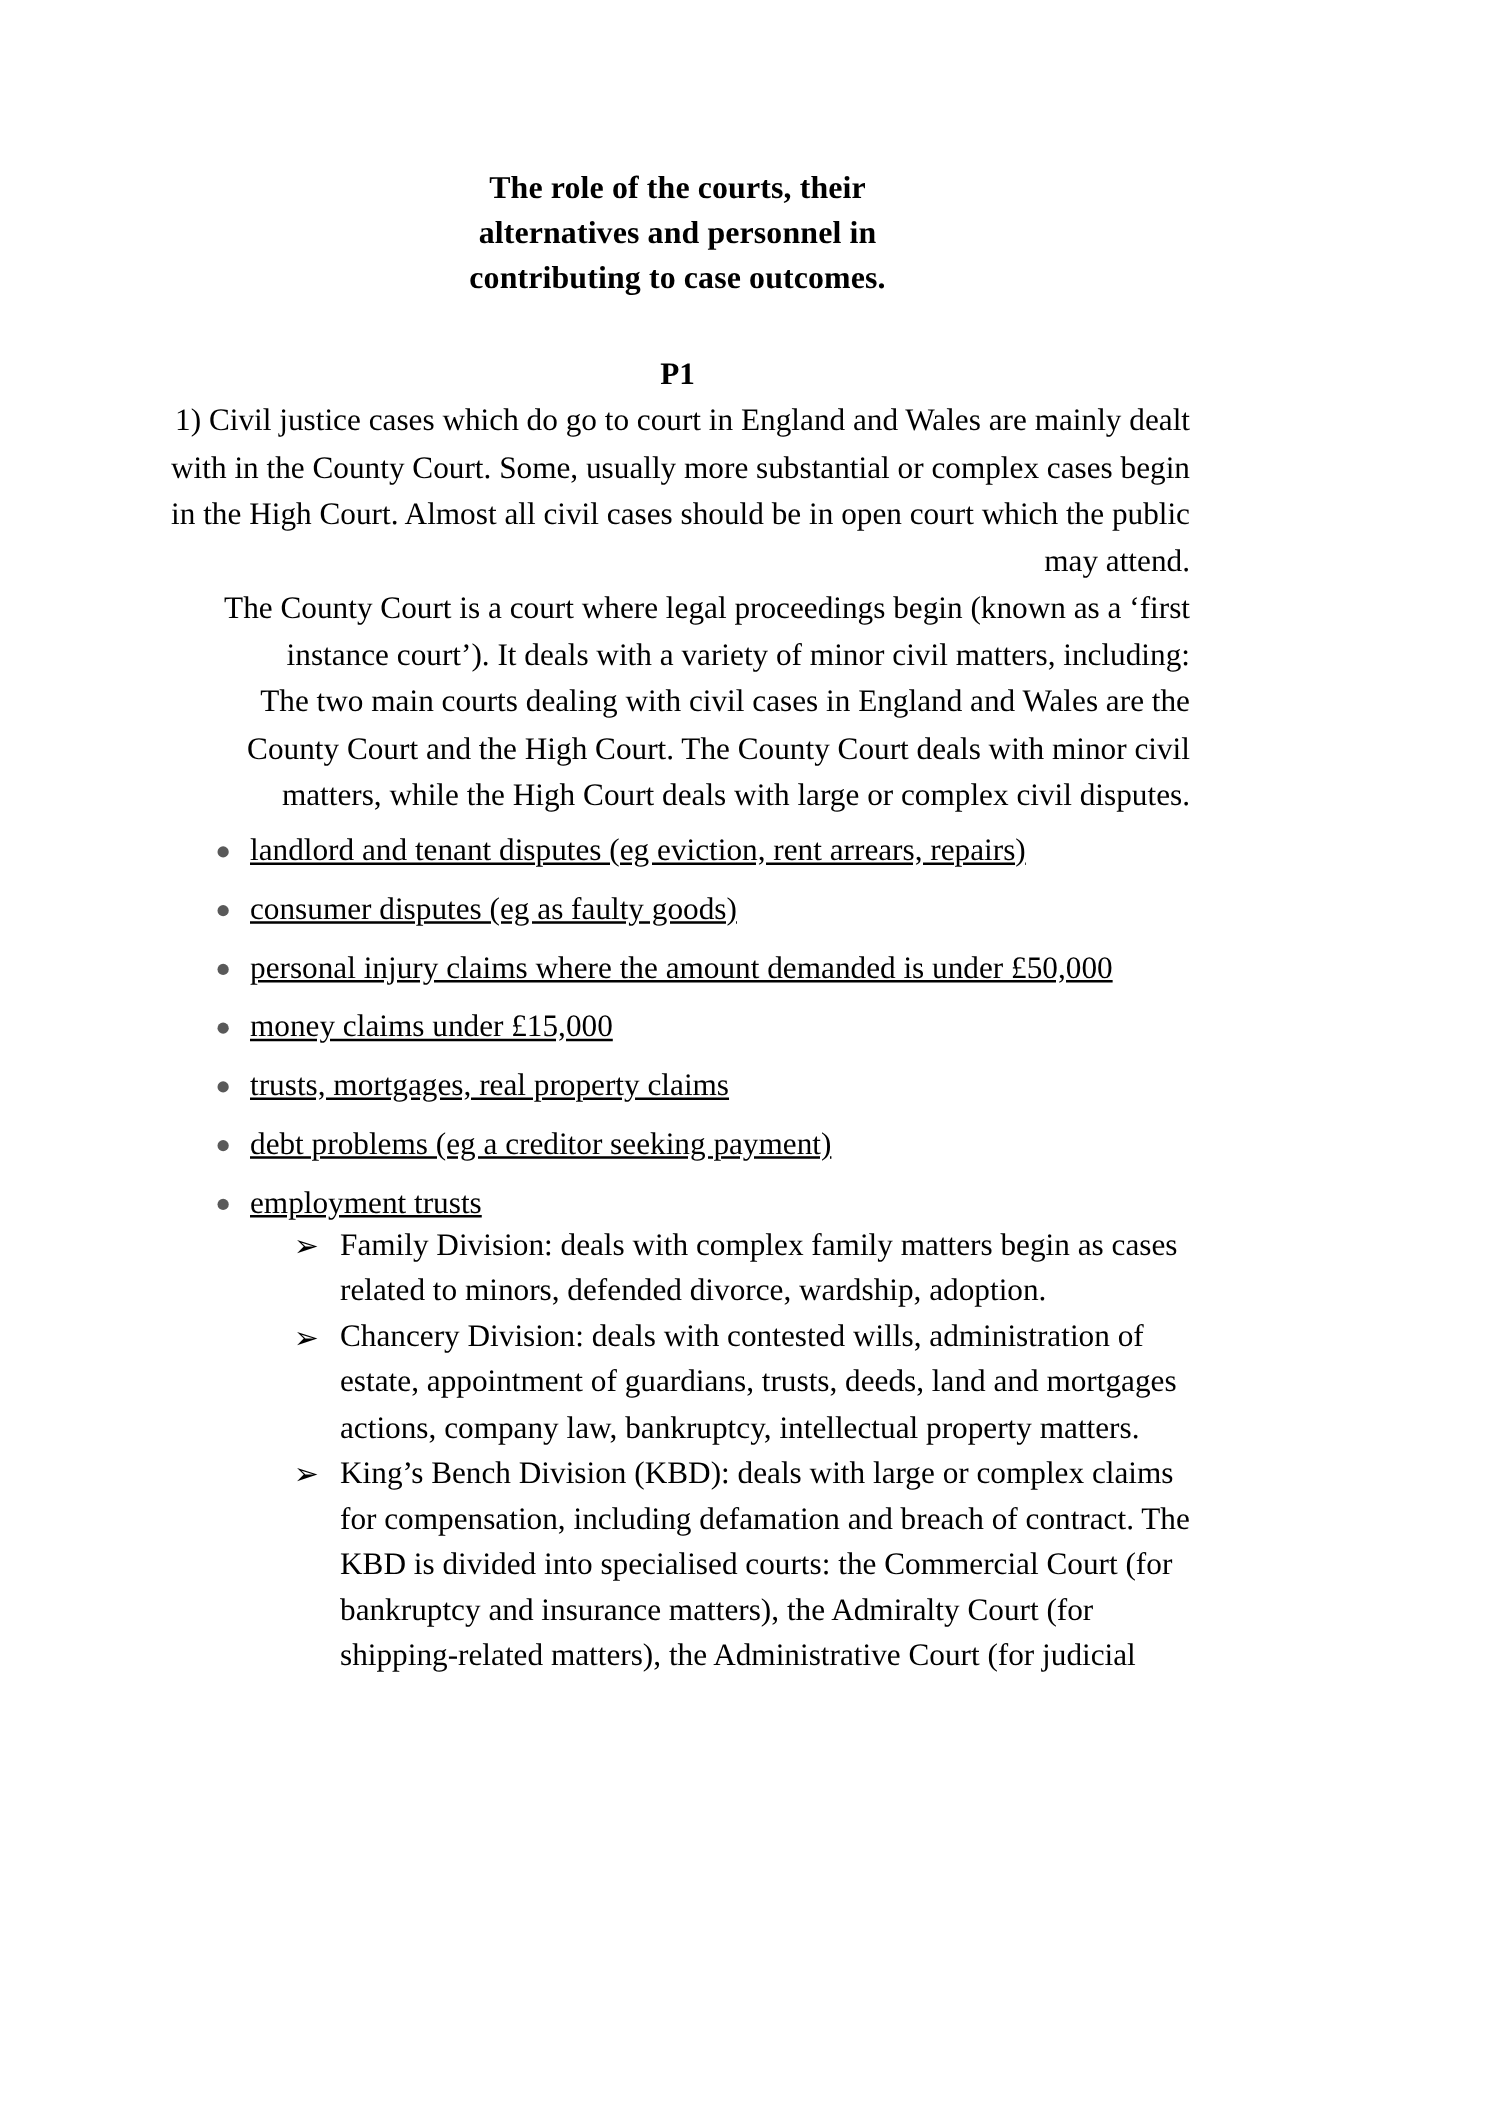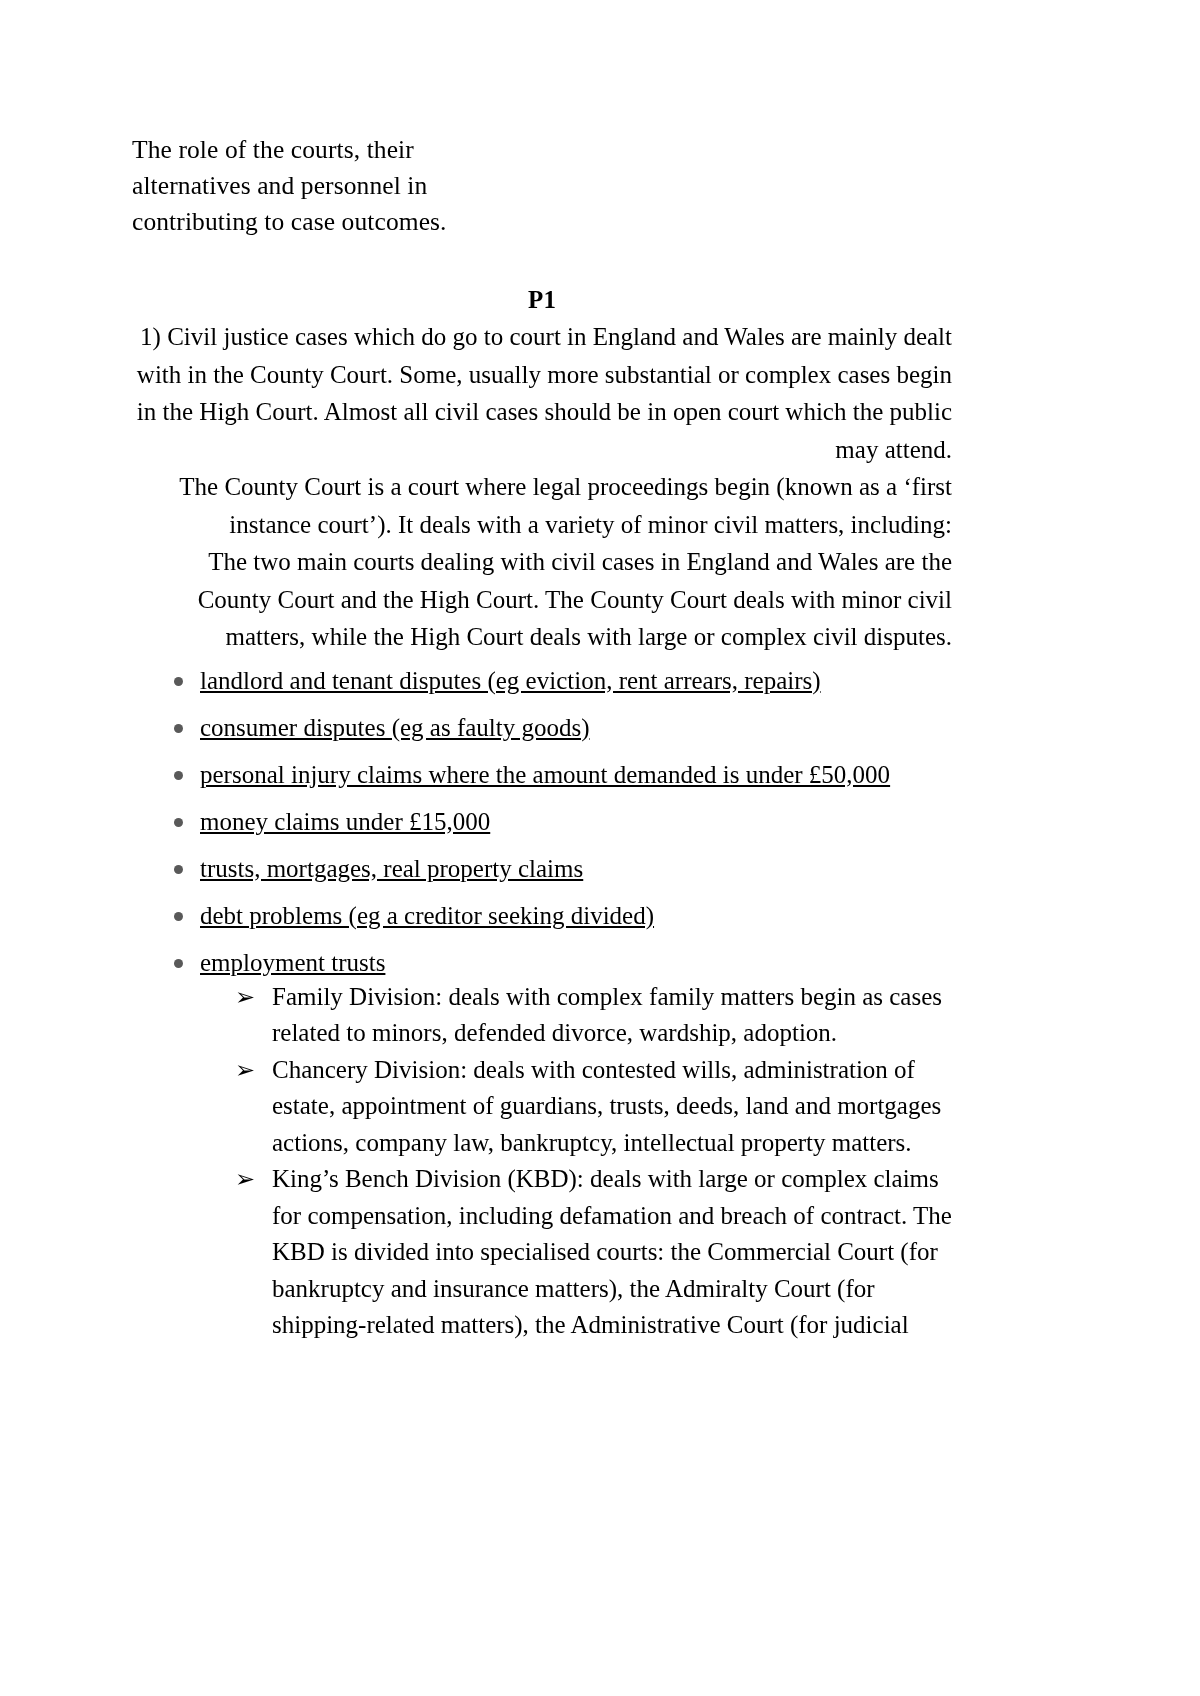--- a/index.html
+++ b/index.html
@@ -22,21 +22,22 @@
     box-sizing: border-box;
     padding: 0;
   }
   .content {
     position: absolute;
     left: 132px;
     top: 0;
     width: 820px;
   }
   .doc-title {
-    font-weight: normal;
+    text-align: center;
+    font-weight: bold;
     font-size: 25.5px;
     line-height: 36px;
     margin: 0;
     padding-top: 132px;
     letter-spacing: 0.1px;
   }
   .doc-title .tline {
     display: block;
     white-space: pre;
   }
@@ -132,21 +133,21 @@
     <p class="body">The County Court is a court where legal proceedings begin (known as a ‘first instance court’). It deals with a variety of minor civil matters, including:</p>
 
     <p class="body gap-para">The two main courts dealing with civil cases in England and Wales are the County Court and the High Court. The County Court deals with minor civil matters, while the High Court deals with large or complex civil disputes.</p>
 
     <ul class="dot-list">
       <li><span class="dot"></span><span>landlord and tenant disputes (eg eviction, rent arrears, repairs)</span></li>
       <li><span class="dot"></span><span>consumer disputes (eg as faulty goods)</span></li>
       <li><span class="dot"></span><span>personal injury claims where the amount demanded is under £50,000</span></li>
       <li><span class="dot"></span><span>money claims under £15,000</span></li>
       <li><span class="dot"></span><span>trusts, mortgages, real property claims</span></li>
-      <li><span class="dot"></span><span>debt problems (eg a creditor seeking divided)</span></li>
+      <li><span class="dot"></span><span>debt problems (eg a creditor seeking payment)</span></li>
       <li><span class="dot"></span><span>employment trusts</span></li>
     </ul>
 
 
     <ul class="arrow-list">
       <li><span class="arrow">➢</span><span>Family Division: deals with complex family matters begin as cases related to minors, defended divorce, wardship, adoption.</span></li>
       <li><span class="arrow">➢</span><span>Chancery Division: deals with contested wills, administration of estate, appointment of guardians, trusts, deeds, land and mortgages actions, company law, bankruptcy, intellectual property matters.</span></li>
       <li><span class="arrow">➢</span><span>King’s Bench Division (KBD): deals with large or complex claims for compensation, including defamation and breach of contract. The KBD is divided into specialised courts: the Commercial Court (for bankruptcy and insurance matters), the Admiralty Court (for shipping-related matters), the Administrative Court (for judicial</span></li>
     </ul>
 

